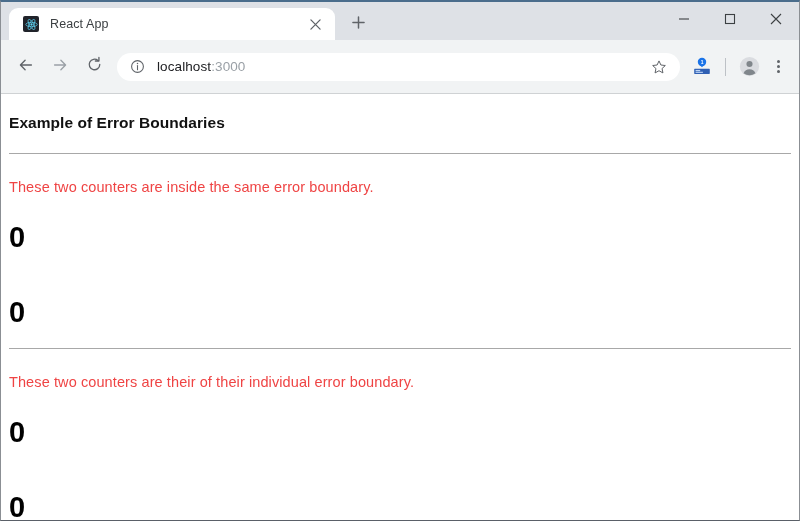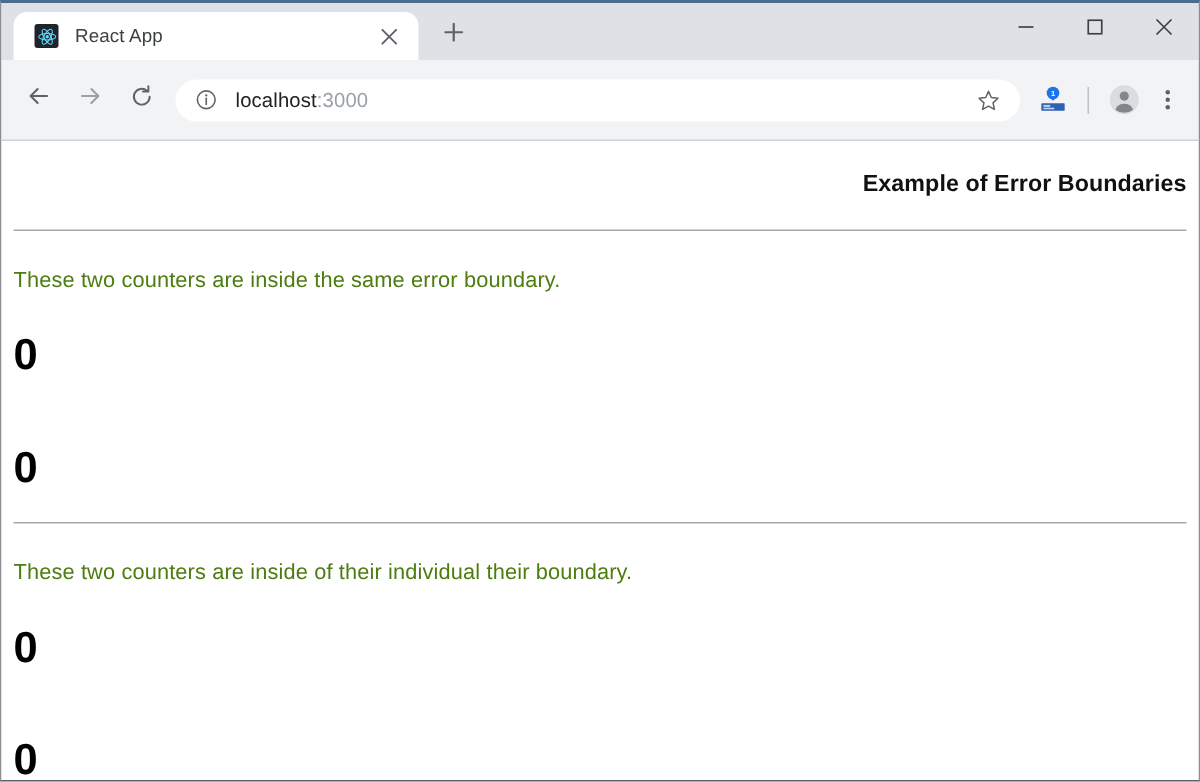--- a/index.html
+++ b/index.html
@@ -35,21 +35,21 @@
     height: 38px;
     background: #dee1e6;
     display: flex;
     align-items: flex-end;
     position: relative;
     flex: 0 0 auto;
   }
 
   .tab {
     margin-left: 8px;
-    width: 270px;
+    width: 326px;
     height: 32px;
     background: #ffffff;
     border-radius: 9px 9px 0 0;
     display: flex;
     align-items: center;
     padding: 0 6px 0 14px;
     box-sizing: border-box;
     position: relative;
   }
 
@@ -239,33 +239,32 @@
   .page-inner {
     padding-top: 2px;
   }
 
   h2.page-heading {
     font-size: 15.5px;
     font-weight: bold;
     color: #111111;
     margin: 18px 0 0 0;
     letter-spacing: 0.05px;
-    text-align: right;
   }
 
   hr.divider {
     border: none;
     border-top: 1px solid #a8a8a8;
     margin: 21px 0 0 0;
     height: 0;
   }
 
   p.section-text {
     font-size: 14.5px;
-    color: #4d7c0f;
+    color: #ef4444;
     margin: 25px 0 0 0;
     letter-spacing: 0.1px;
   }
 
   .counter {
     font-size: 29px;
     font-weight: bold;
     color: #000000;
     margin: 28px 0 0 0;
     line-height: 1;
@@ -411,20 +410,20 @@
       <h2 class="page-heading">Example of Error Boundaries</h2>
 
       <hr class="divider">
 
       <p class="section-text">These two counters are inside the same error boundary.</p>
       <div class="counter">0</div>
       <div class="counter second">0</div>
 
       <hr class="divider">
 
-      <p class="section-text">These two counters are inside of their individual their boundary.</p>
+      <p class="section-text">These two counters are their of their individual error boundary.</p>
       <div class="counter">0</div>
       <div class="counter second">0</div>
 
     </div>
   </div>
 
 </div>
 
 </body></html>

